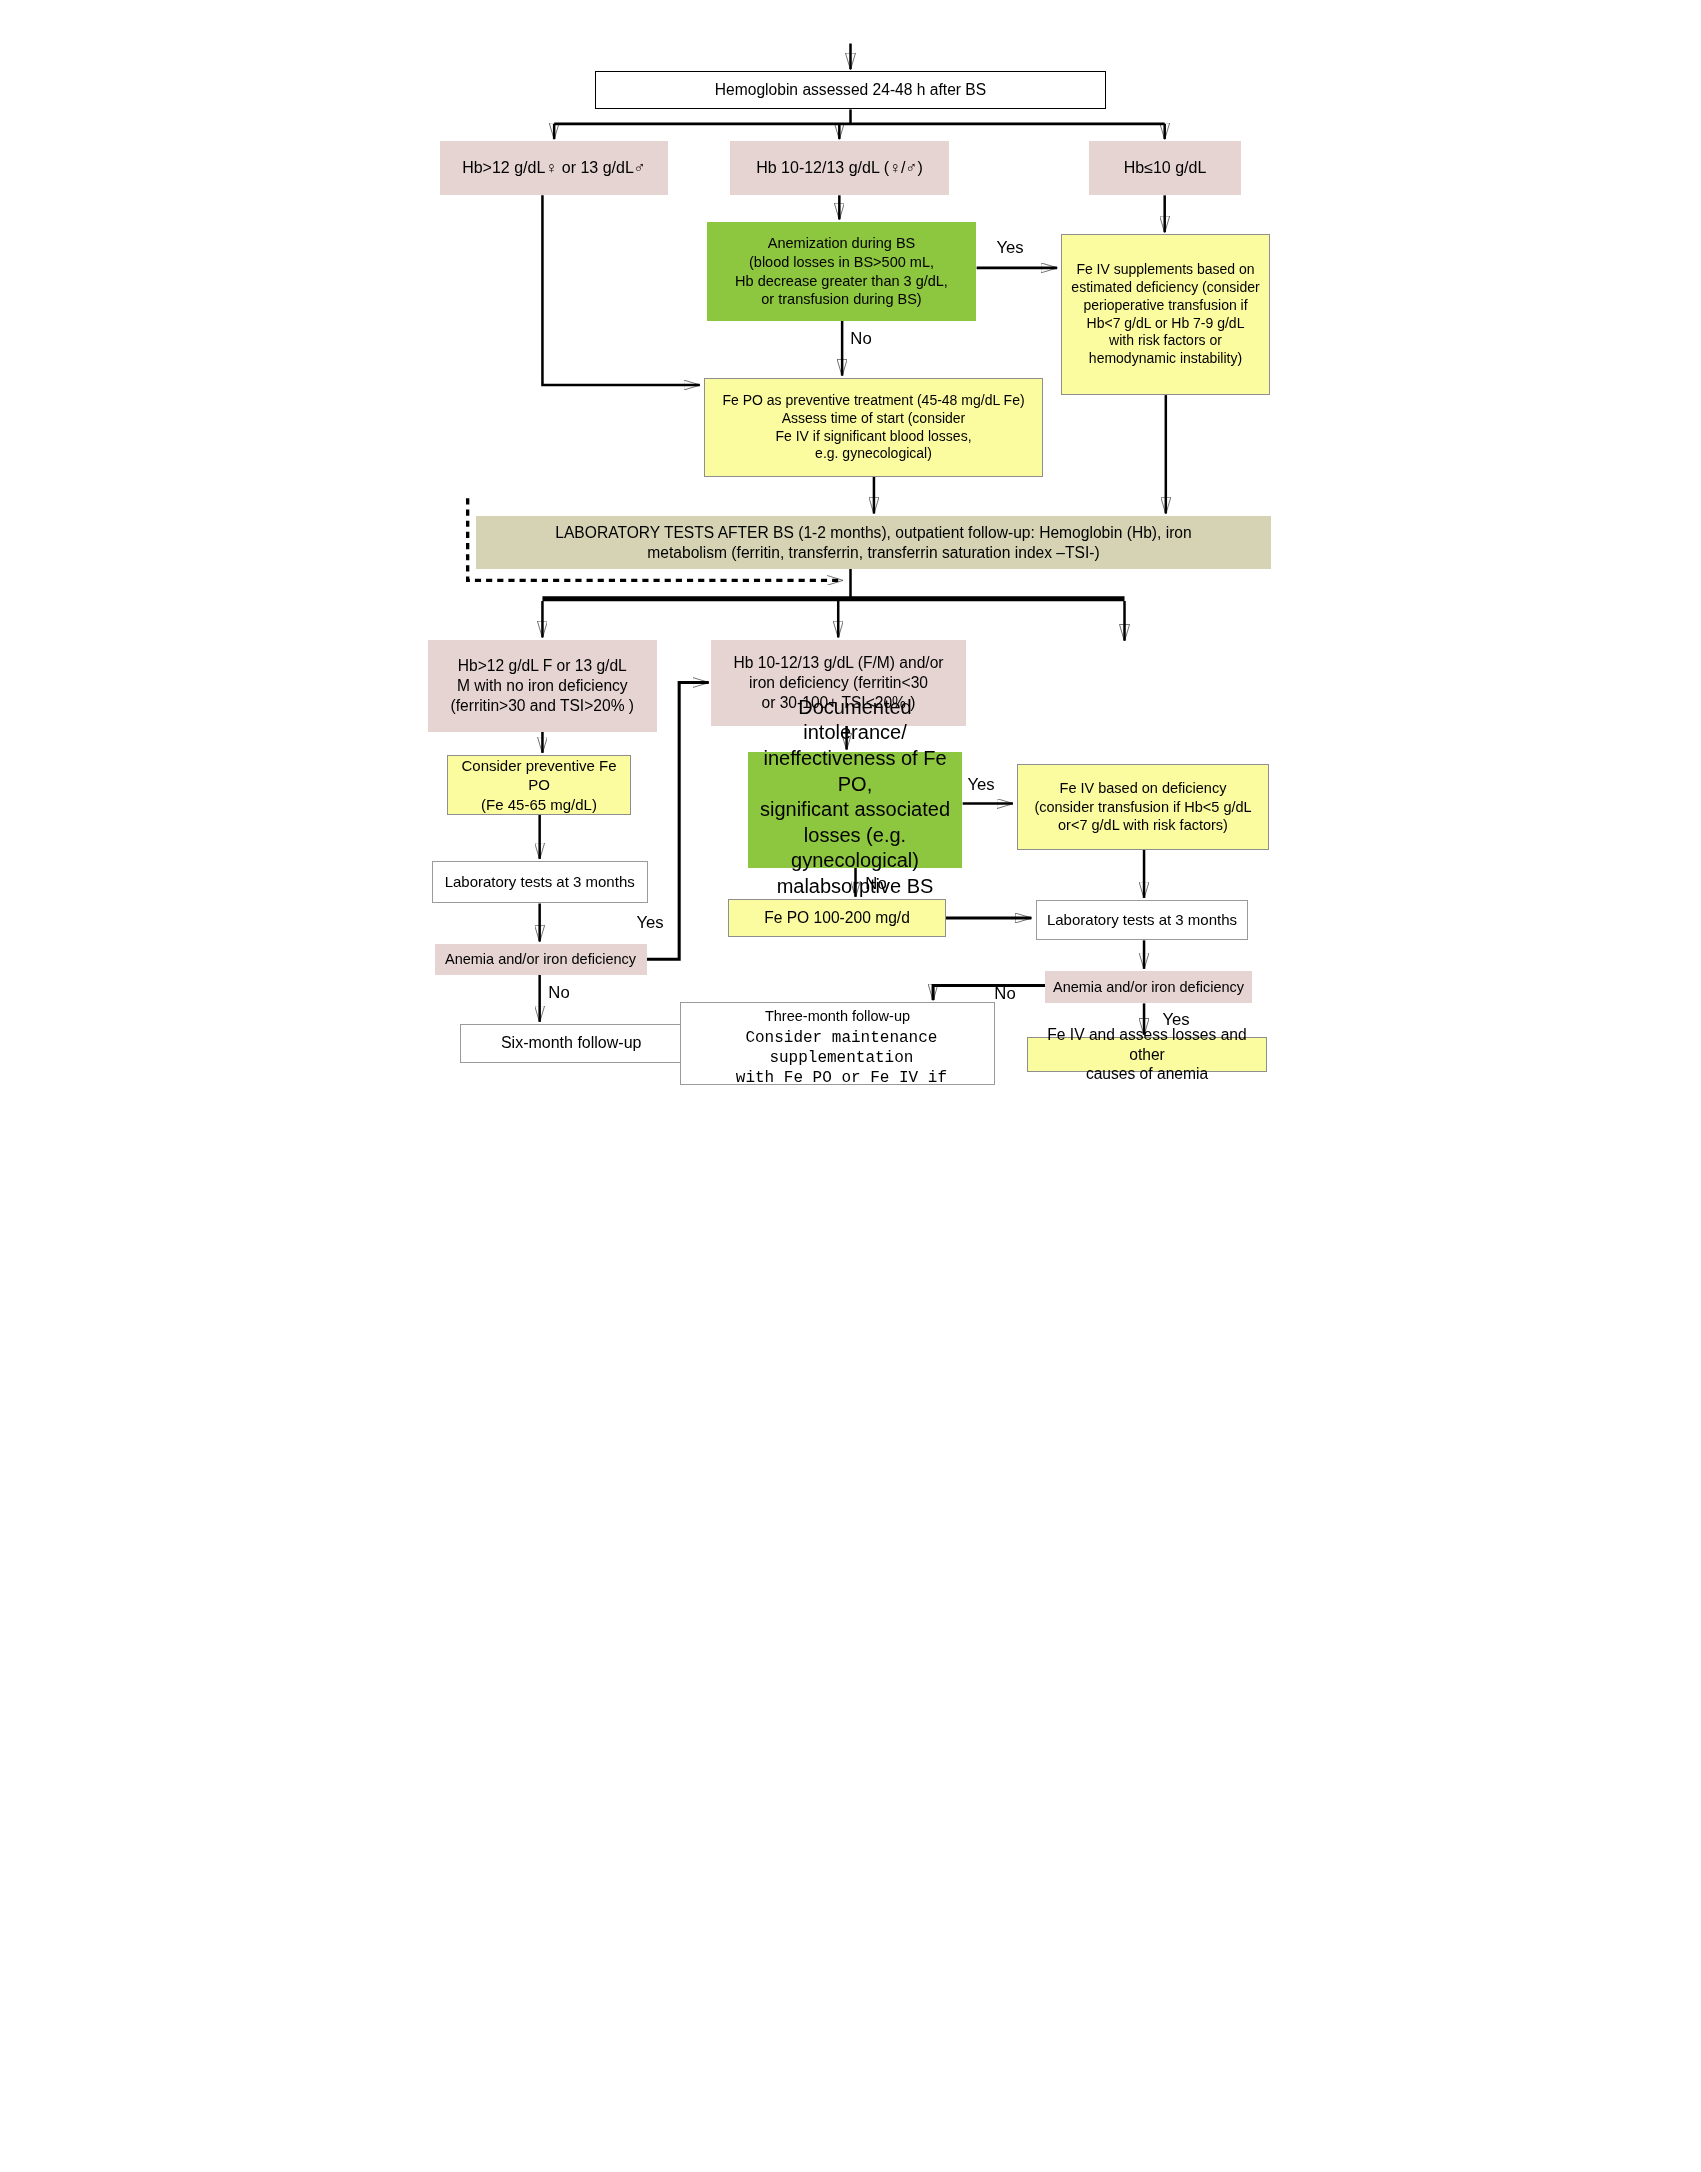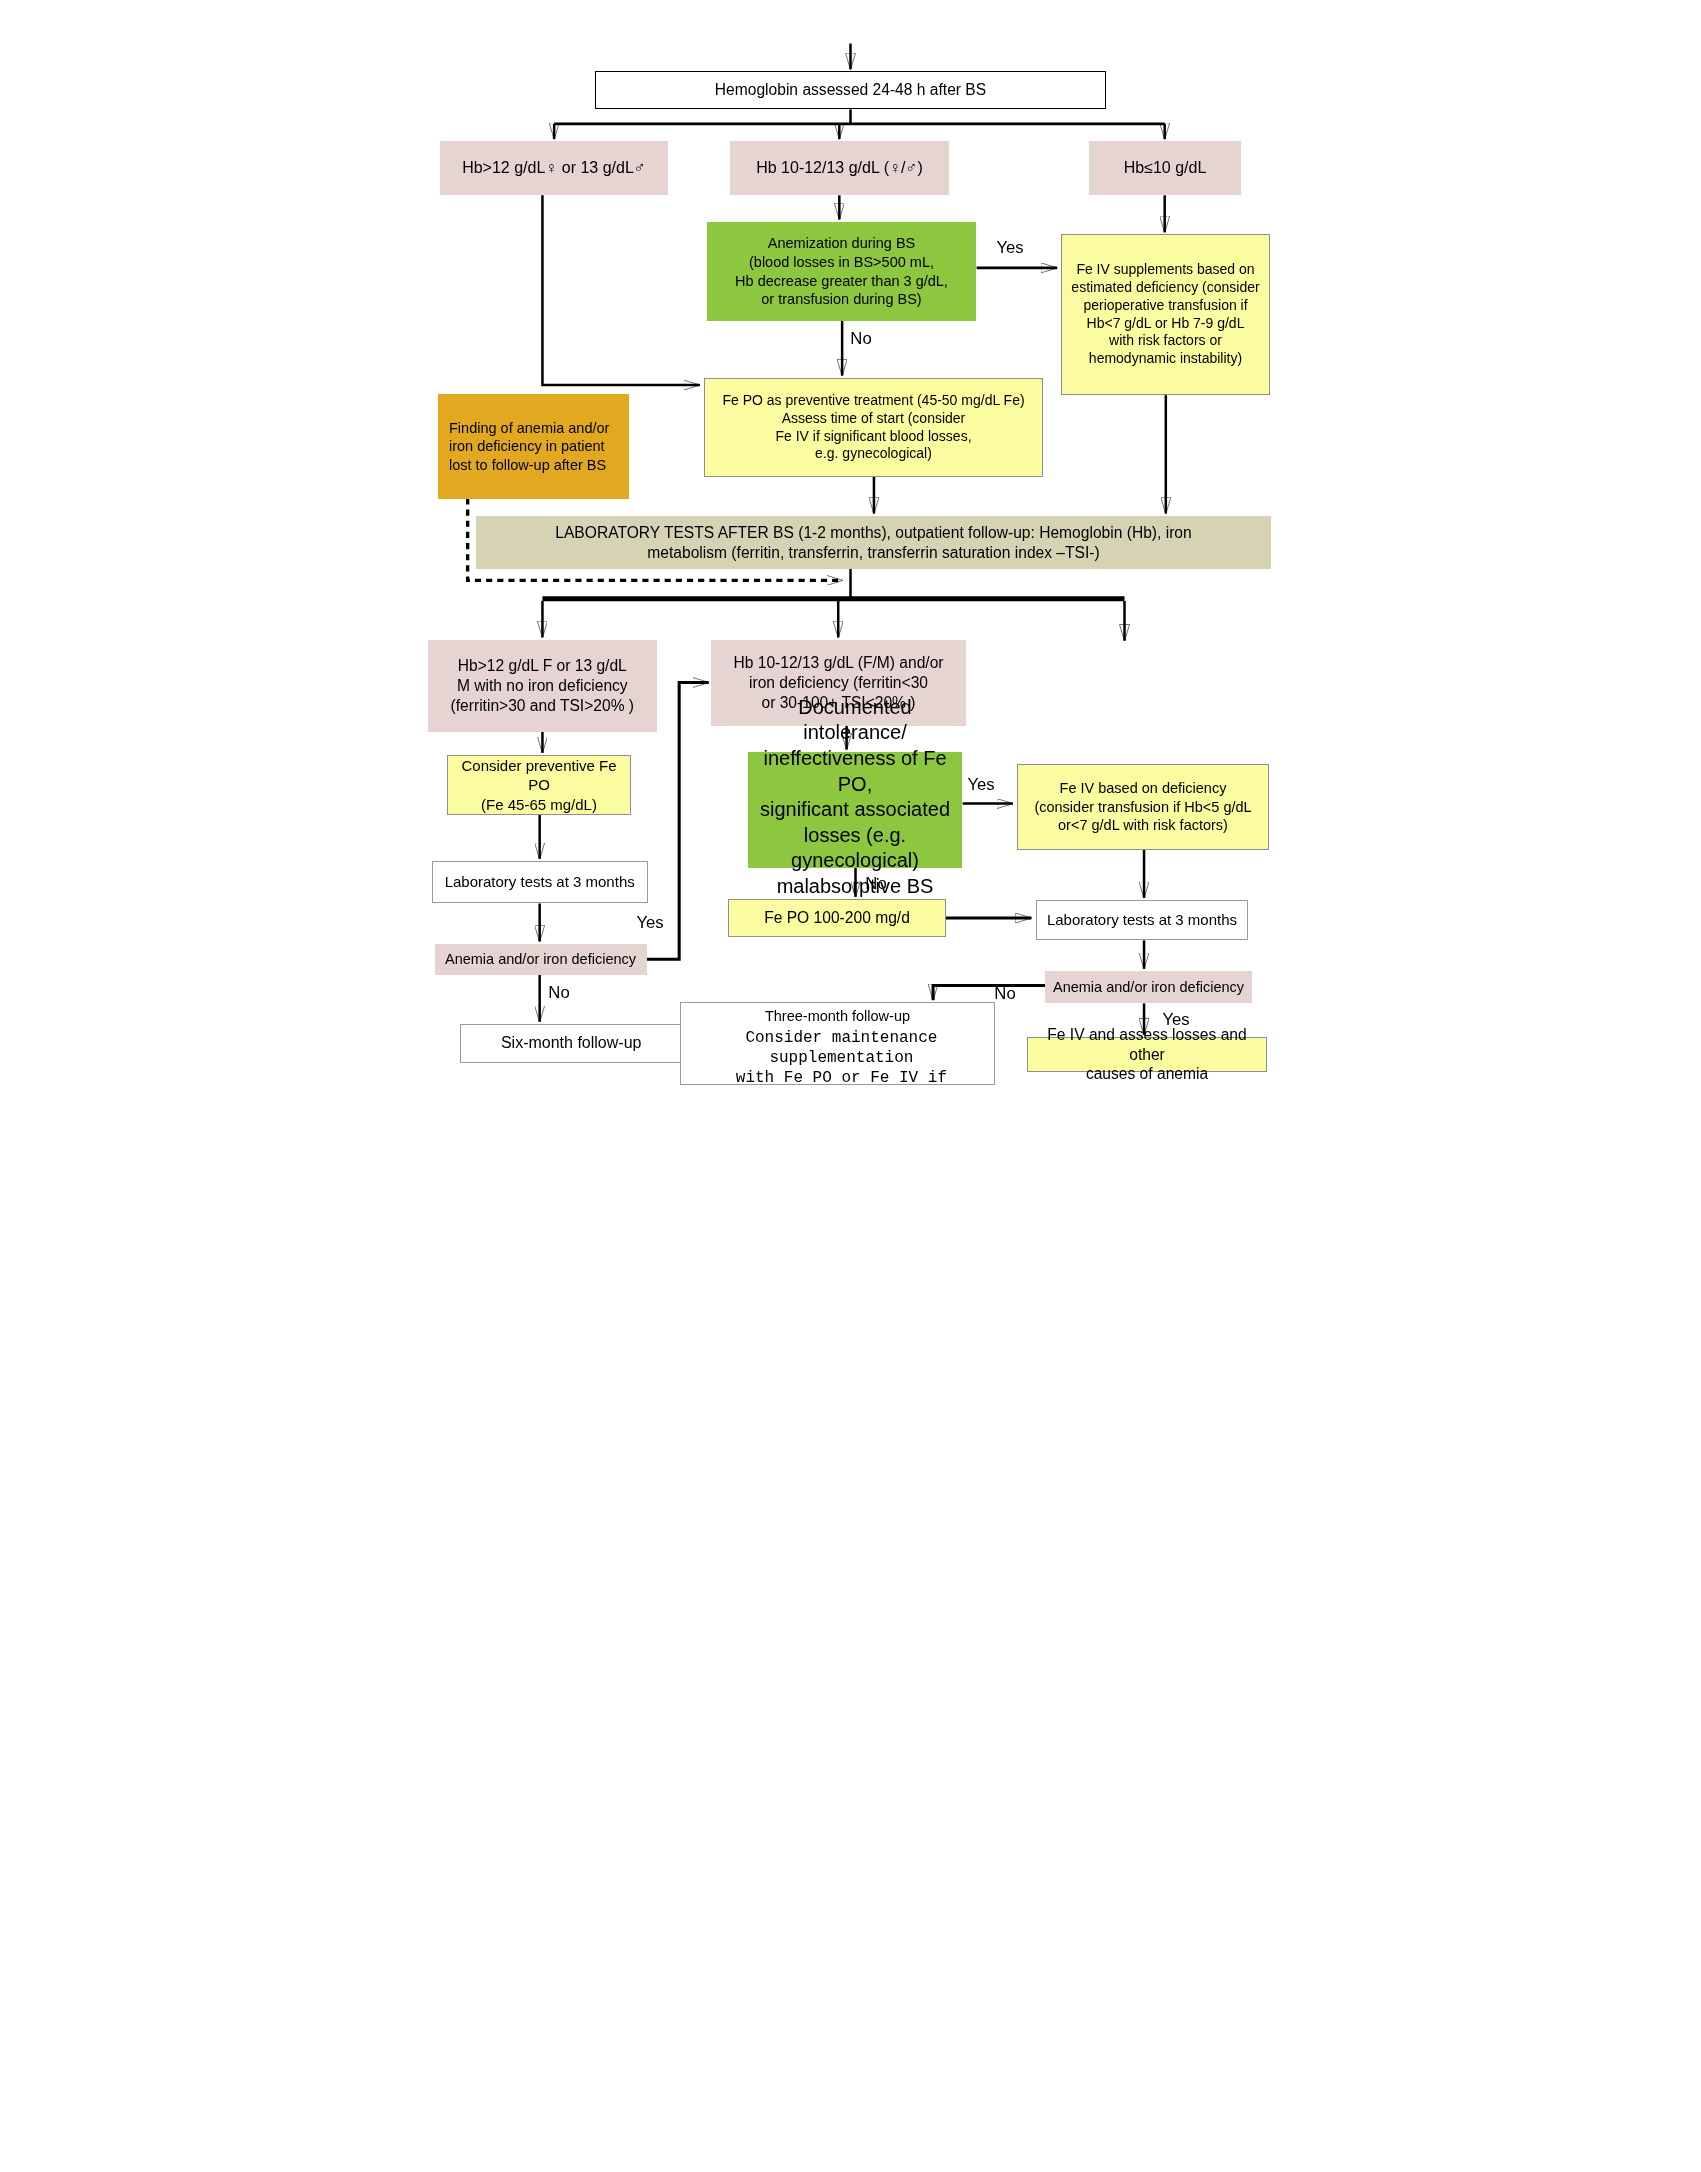--- a/index.html
+++ b/index.html
@@ -110,24 +110,21 @@
 (blood losses in BS&gt;500 mL,
 Hb decrease greater than 3 g/dL,
 or transfusion during BS)</div>
   <div class="node yellow pre" id="n-fe-iv-supplements">Fe IV supplements based on
 estimated deficiency (consider
 perioperative transfusion if
 Hb&lt;7 g/dL or Hb 7-9 g/dL
 with risk factors or
 hemodynamic instability)</div>
 
-  <div class="node orange pre" id="n-finding-anemia">Finding of anemia and/or
-iron deficiency in patient
-lost to follow-up after BS</div>
-  <div class="node yellow pre" id="n-fe-po-preventive">Fe PO as preventive treatment (45-50 mg/dL Fe)
+  <div class="node yellow pre" id="n-fe-po-preventive">Fe PO as preventive treatment (45-48 mg/dL Fe)
 Assess time of start (consider
 Fe IV if significant blood losses,
 e.g. gynecological)</div>
 
   <div class="node tan pre" id="n-lab-tests-after-bs">LABORATORY TESTS AFTER BS (1-2 months), outpatient follow-up: Hemoglobin (Hb), iron
 metabolism (ferritin, transferrin, transferrin saturation index –TSI-)</div>
 
   <div class="node pink pre" id="n-hb-high-nd">Hb&gt;12 g/dL F or 13 g/dL
 M with no iron deficiency
 (ferritin&gt;30 and TSI&gt;20% )</div>

